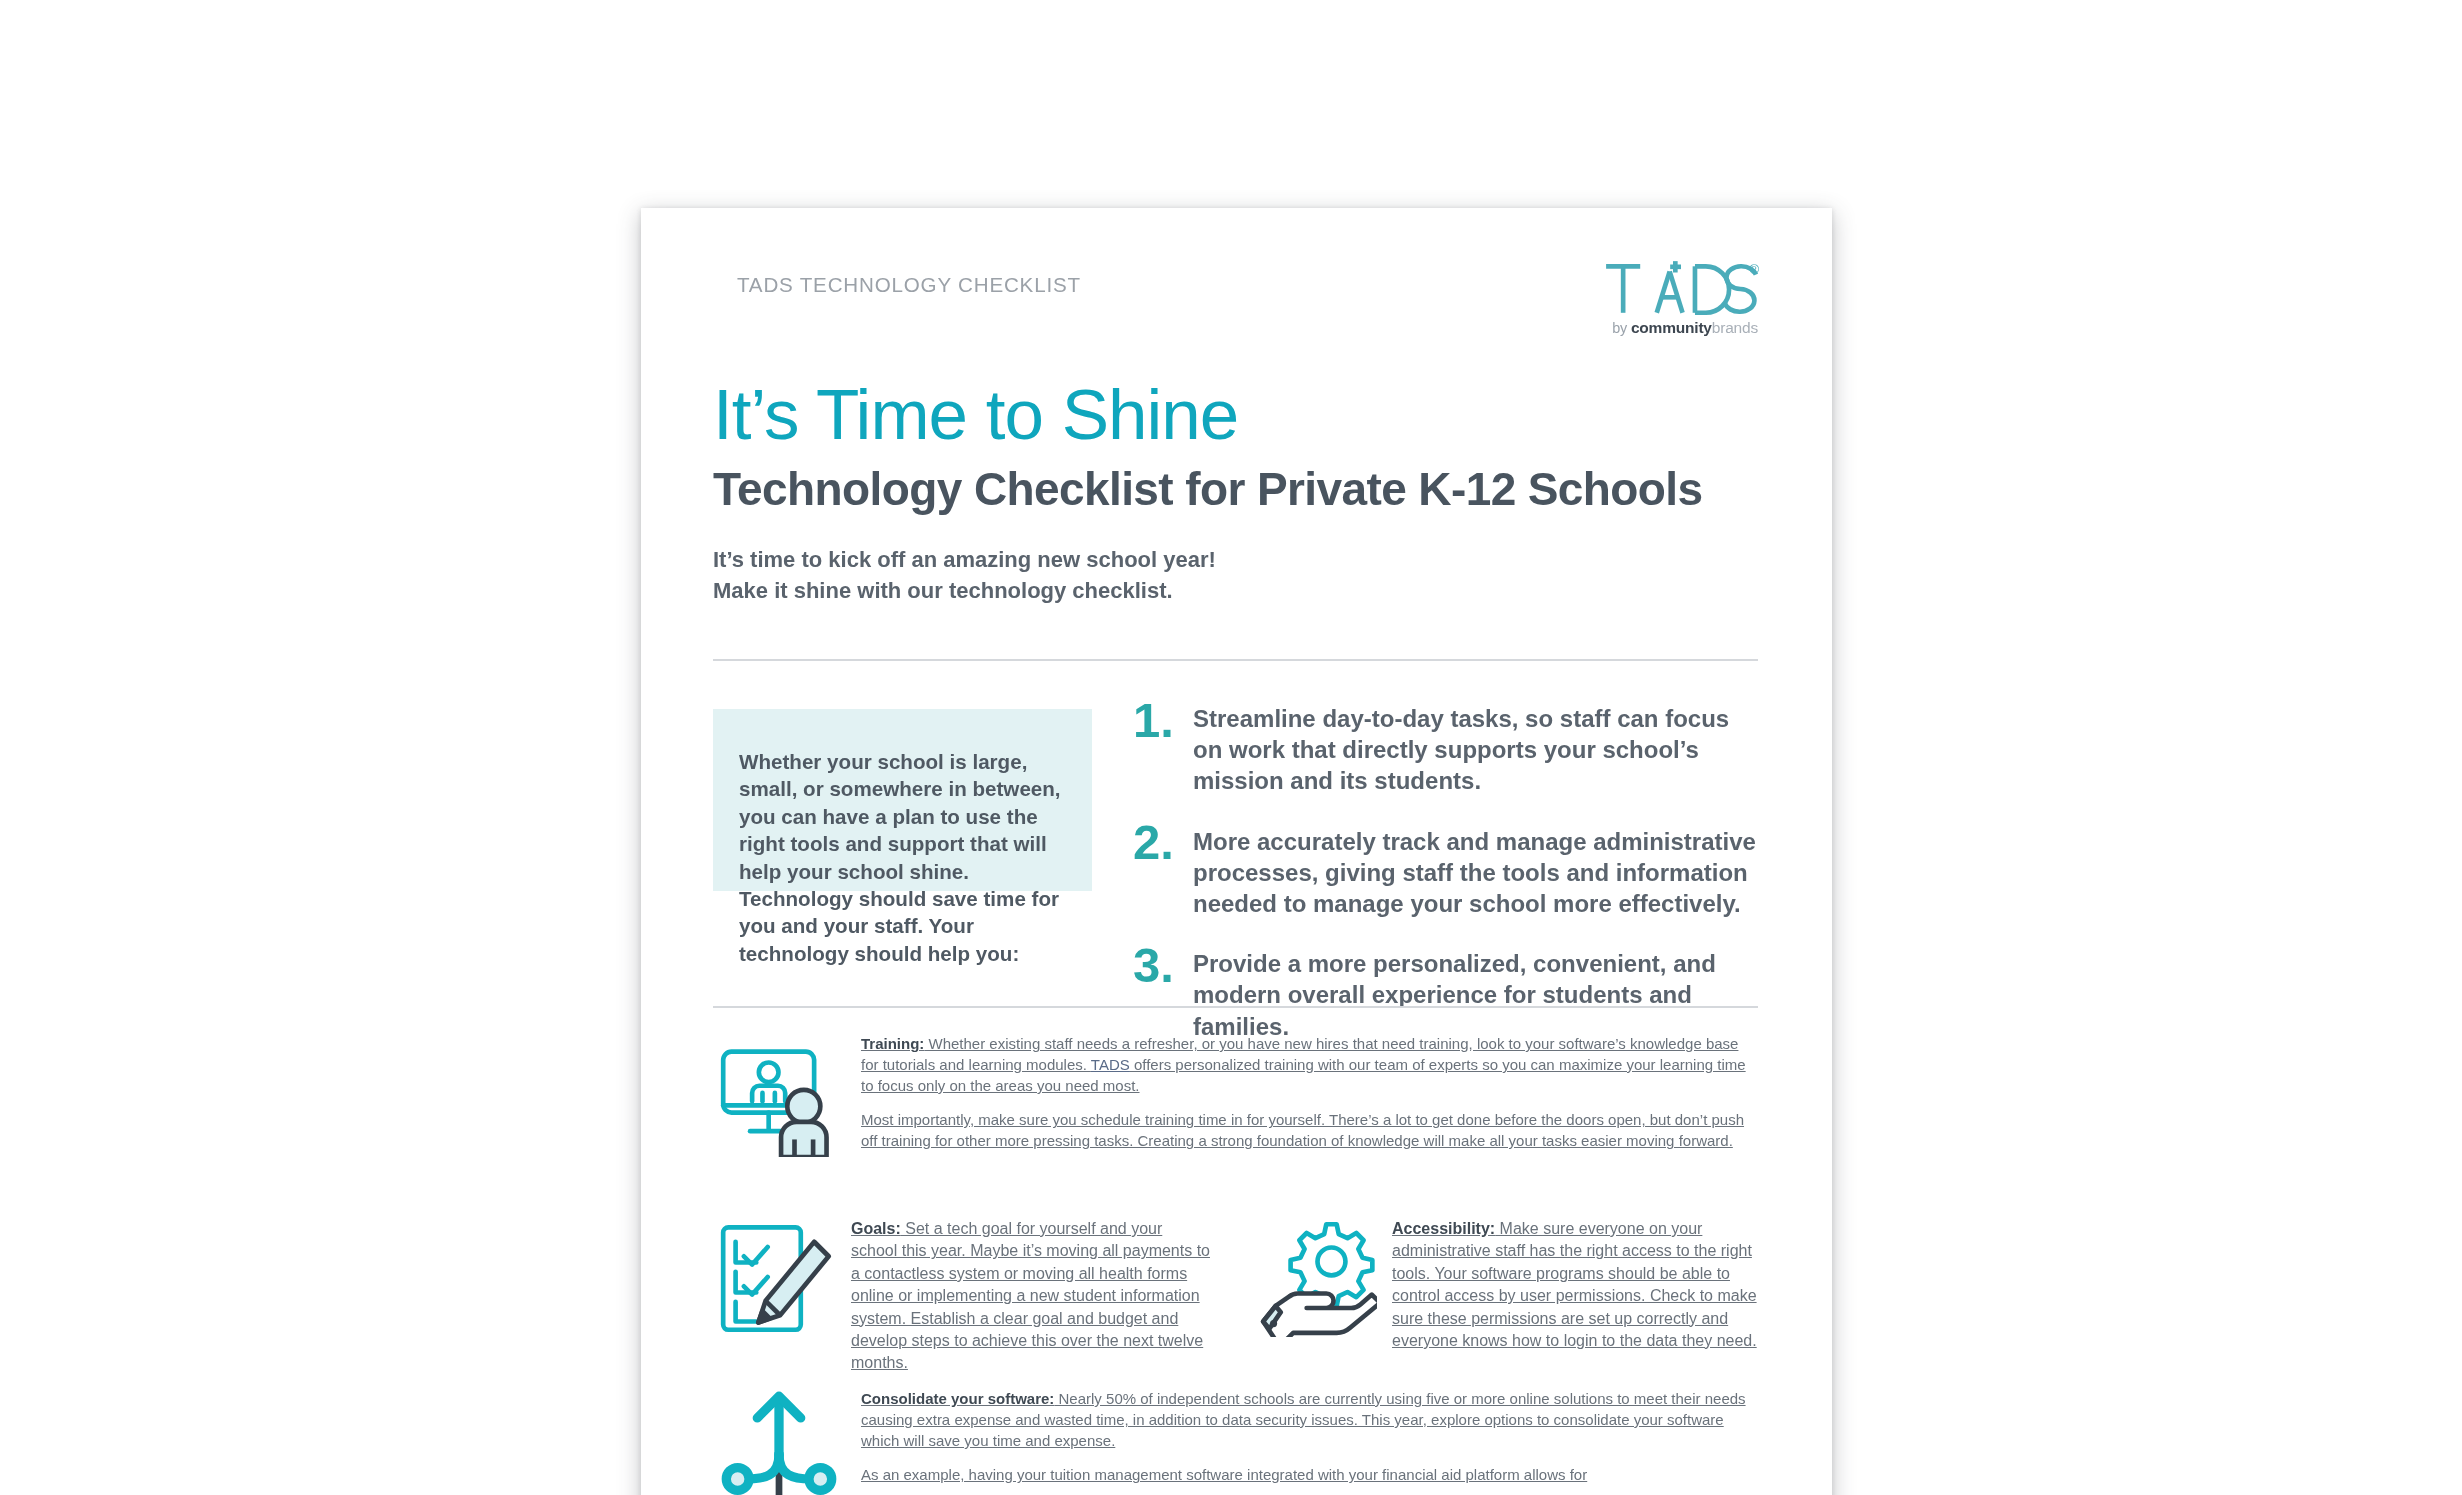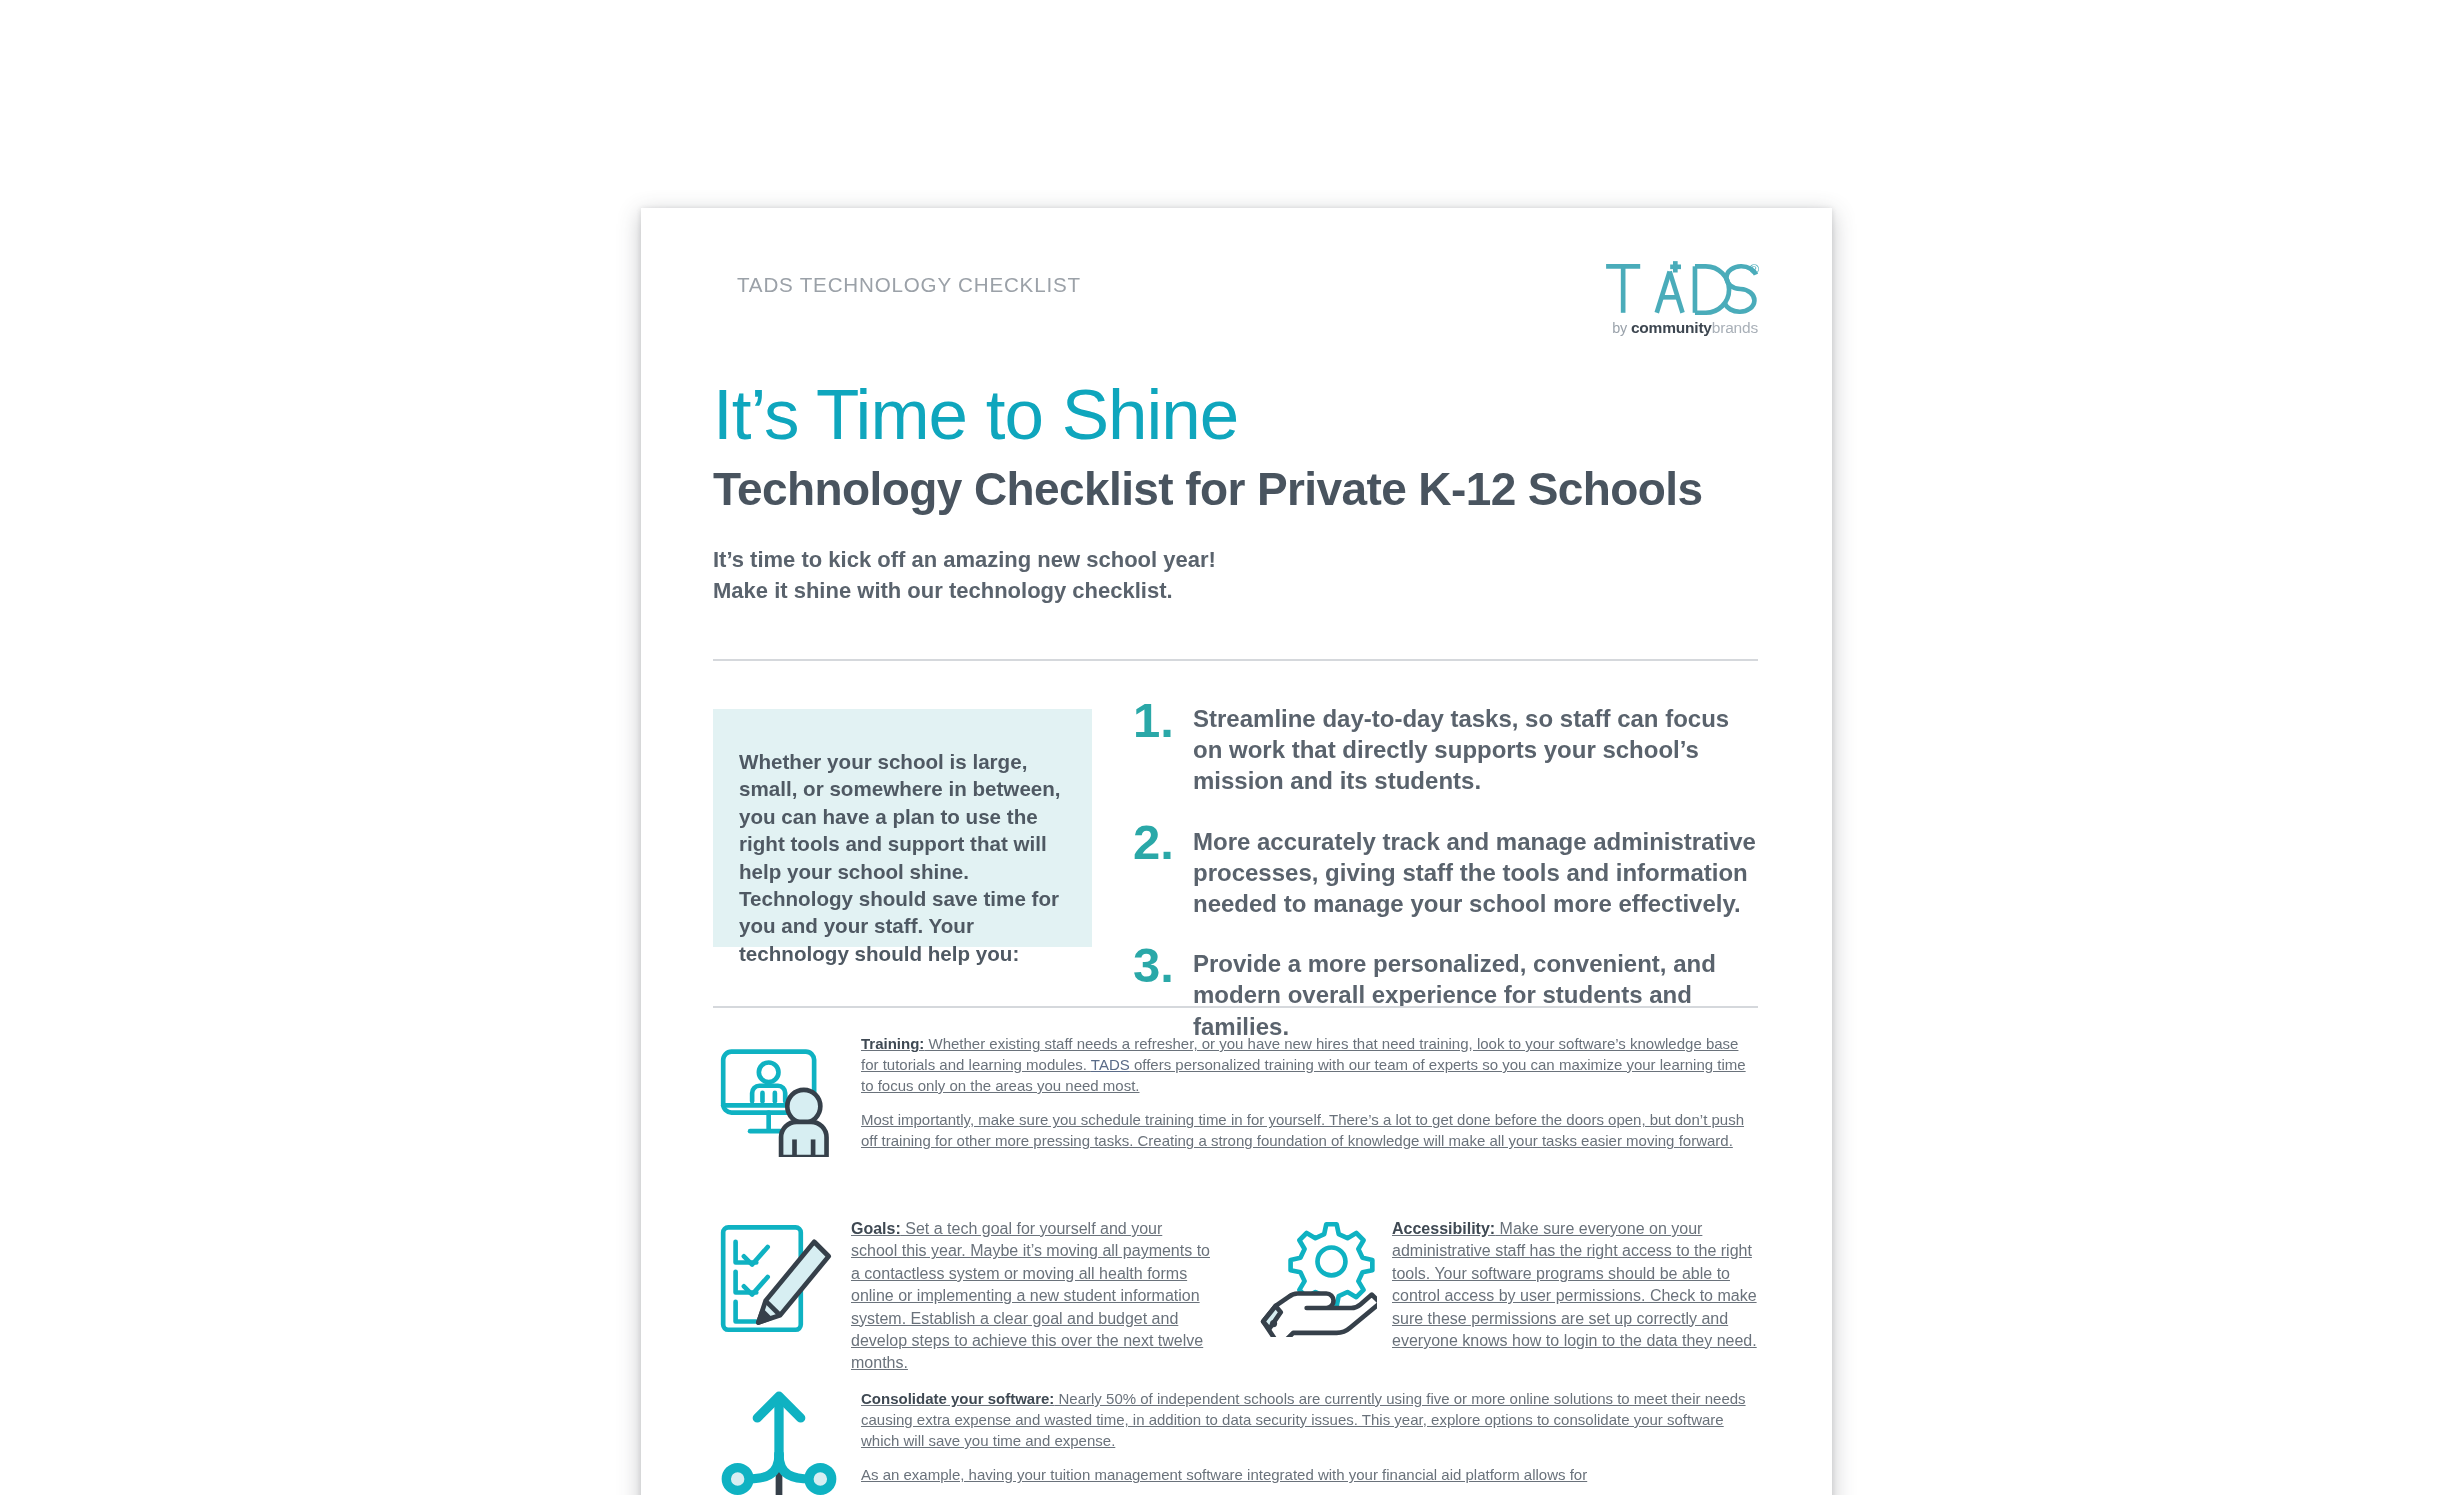--- a/index.html
+++ b/index.html
@@ -129,21 +129,21 @@
   }
   #rule1 { top: 451px; }
   #rule2 { top: 798px; }
 
   
   #callout {
     position: absolute;
     left: 0;
     top: 501px;
     width: 379px;
-    height: 238px;
+    height: 182px;
     background: #e2f2f3;
   }
   #callout p {
     margin: 0;
     position: absolute;
     left: 26px;
     top: 39px;
     width: 335px;
     font-size: 20.6px;
     line-height: 1.33;

